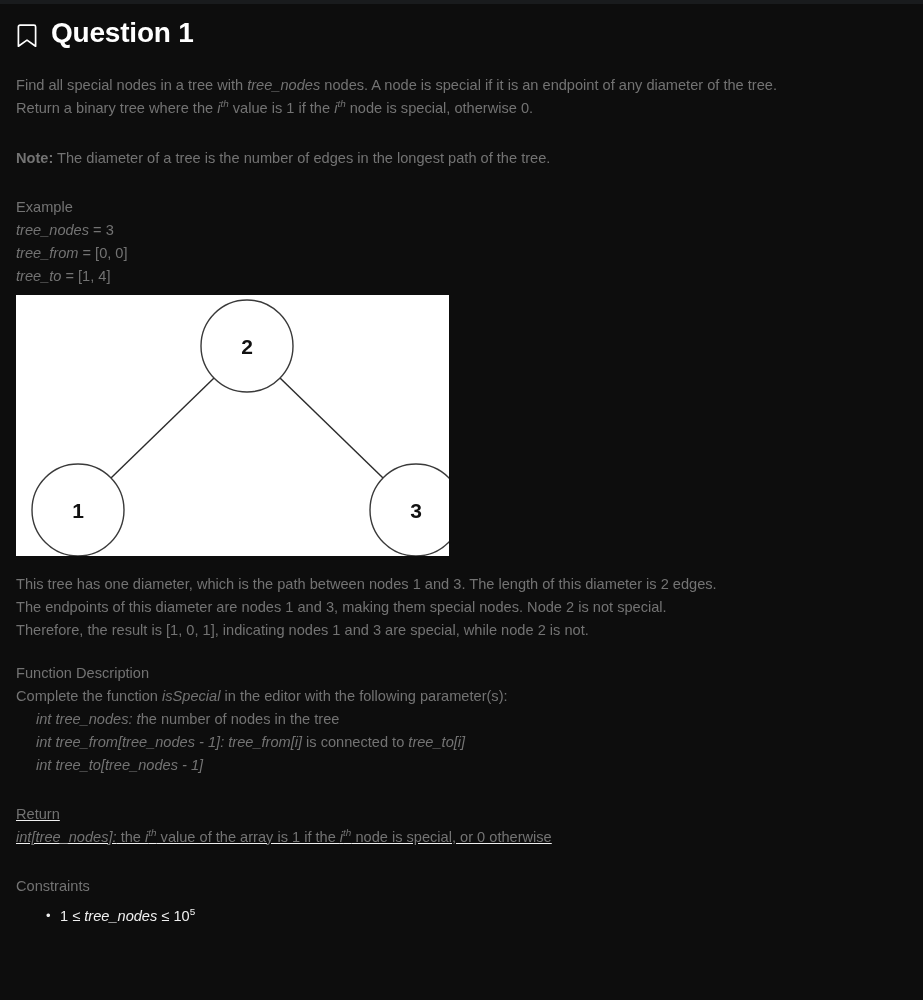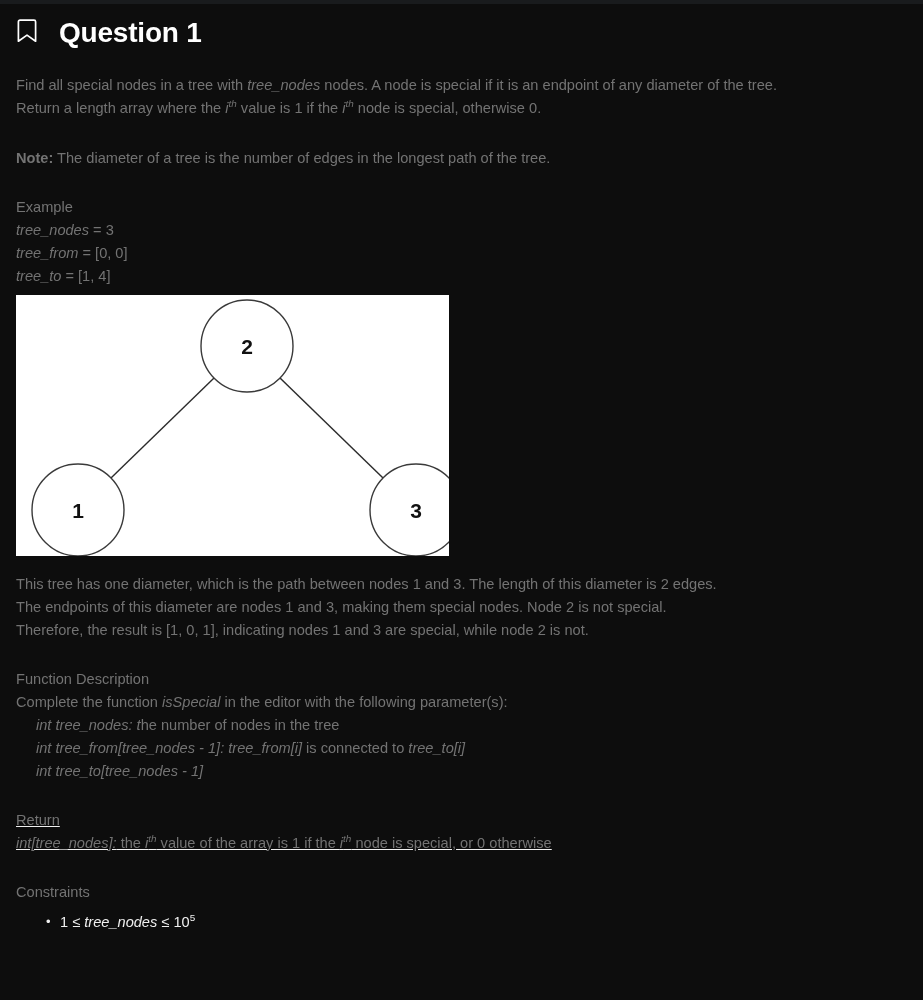--- a/index.html
+++ b/index.html
@@ -19,22 +19,22 @@
     height: 4px;
     background: #191b1d;
   }
   .page {
     position: relative;
     padding: 0 16px;
   }
   
   .q-header {
     display: flex;
-    align-items: flex-start;
-    gap: 21px;
+    align-items: flex-end;
+    gap: 13px;
     padding-top: 18px;
     padding-bottom: 2px;
   }
   .bookmark-icon {
     width: 22px;
     height: 26px;
     display: block;
     flex: 0 0 auto;
   }
   .q-title {
@@ -48,21 +48,21 @@
   .para {
     font-size: 14.6px;
     line-height: 23px;
     color: #737373;
     margin: 0;
   }
   .block-intro { margin-top: 23px; }
   .block-note  { margin-top: 27px; }
   .block-example { margin-top: 26px; }
   .block-explain { margin-top: 17px; }
-  .block-funcdesc { margin-top: 26px; }
+  .block-funcdesc { margin-top: 20px; }
   .block-return { margin-top: 26px; text-decoration: underline; }
   .block-constraints { margin-top: 26px; }
 
   .para i, .it { font-style: italic; }
   .bold { font-weight: bold; }
   sup { font-size: 0.68em; font-style: italic; line-height: 0; vertical-align: super; }
   sup.plain { font-style: normal; }
   .indent { padding-left: 20px; display: block; }
 
   
@@ -109,21 +109,21 @@
     <span>
       <svg class="bookmark-icon" viewBox="0 0 22 26" fill="none">
         <path d="M4 2.2 H18 A1.6 1.6 0 0 1 19.6 3.8 V23.2 L11 17.1 L2.4 23.2 V3.8 A1.6 1.6 0 0 1 4 2.2 Z" stroke="#ffffff" stroke-width="1.7" stroke-linejoin="round" fill="none"></path>
       </svg>
     </span>
     <div class="q-title">Question 1</div>
   </div>
 
   <div class="block-intro">
     <p class="para"><span>Find all special nodes in a tree with </span><i>tree_nodes</i><span> nodes. A node is special if it is an endpoint of any diameter of the tree.</span></p>
-    <p class="para"><span>Return a length array where the </span><i>i</i><sup>th</sup><span> value is 1 if the </span><i>i</i><sup>th</sup><span> node is special, otherwise 0.</span></p>
+    <p class="para"><span>Return a binary tree where the </span><i>i</i><sup>th</sup><span> value is 1 if the </span><i>i</i><sup>th</sup><span> node is special, otherwise 0.</span></p>
   </div>
 
   <div class="block-note">
     <p class="para"><span class="bold">Note:</span><span> The diameter of a tree is the number of edges in the longest path of the tree.</span></p>
   </div>
 
   <div class="block-example">
     <p class="para">Example</p>
     <p class="para"><i>tree_nodes</i><span> = 3</span></p>
     <p class="para"><i>tree_from</i><span> = [0, 0]</span></p>

